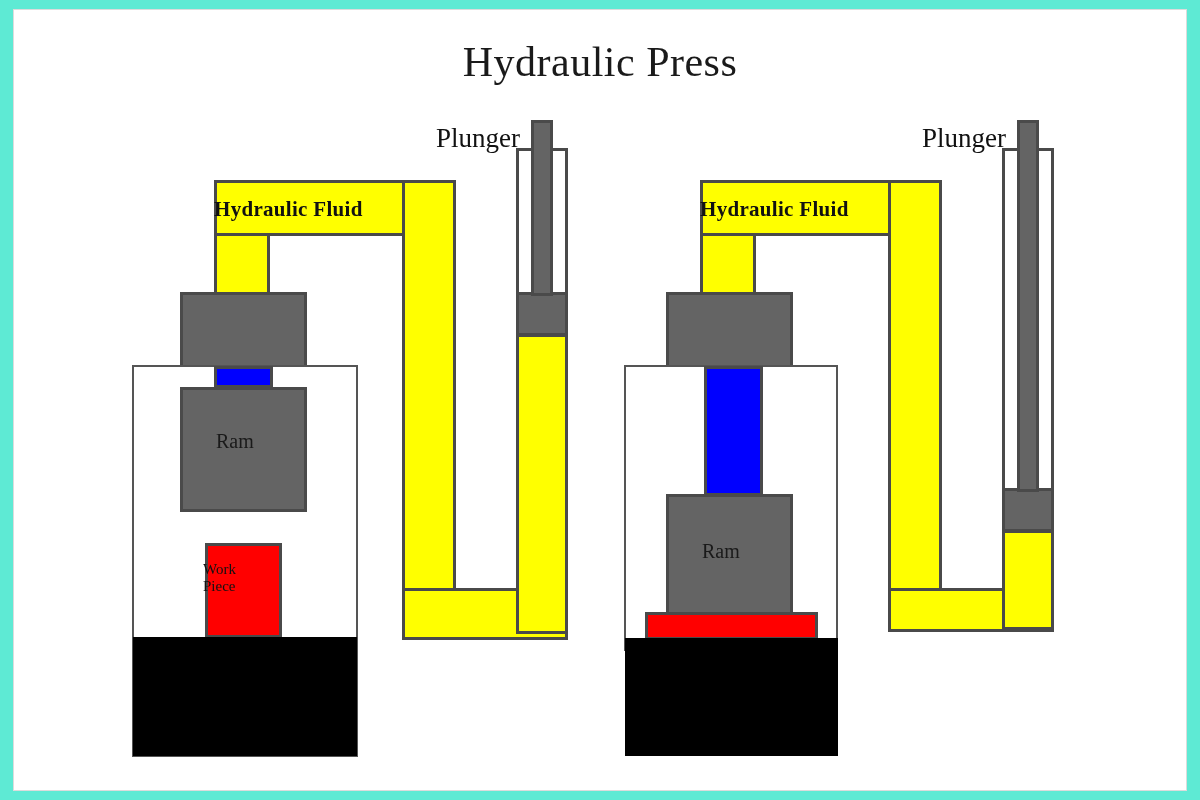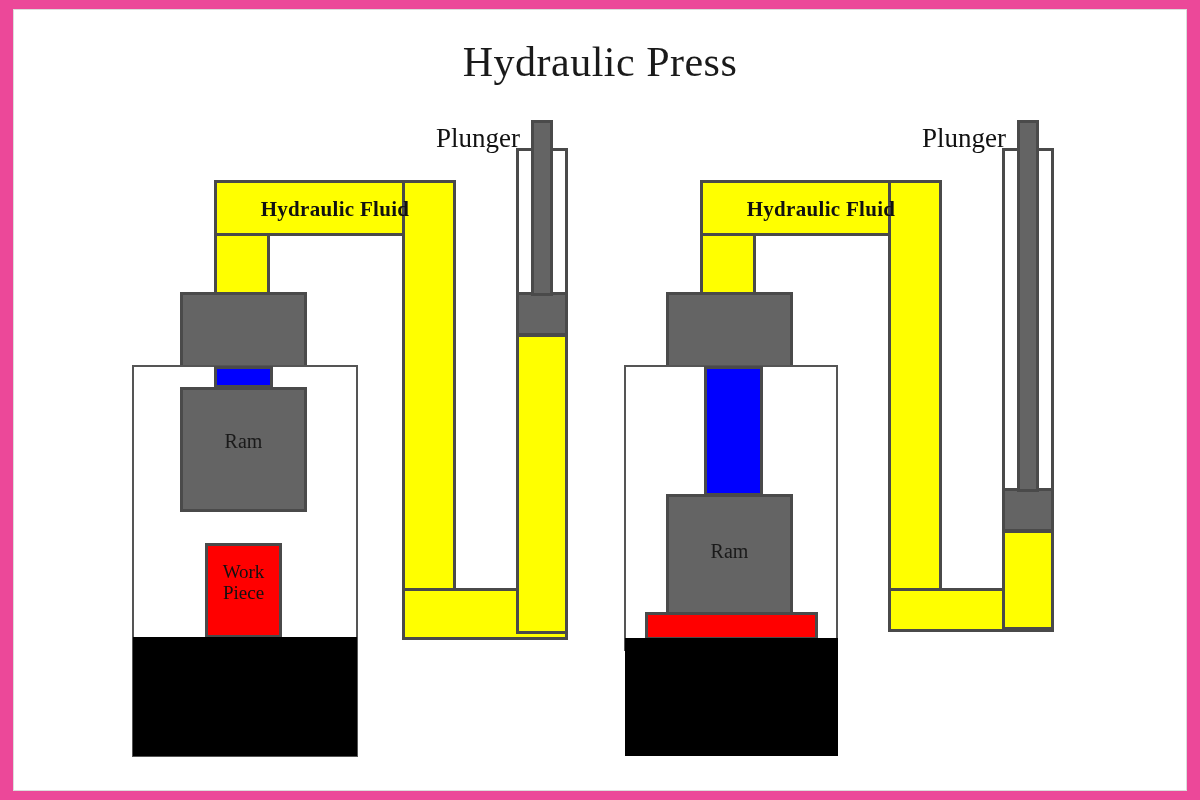--- a/index.html
+++ b/index.html
@@ -10,21 +10,21 @@
   body {
     width: 1200px;
     height: 800px;
     font-family: "Liberation Serif", serif;
     overflow: hidden;
   }
   #canvas {
     position: relative;
     width: 1200px;
     height: 800px;
-    background: #ec4899;
+    background: #5eead4;
   }
   .paper {
     position: absolute;
     left: 14px;
     top: 10px;
     width: 1172px;
     height: 780px;
     background: #ffffff;
     box-shadow: 0 0 0 1px #dcdcdc;
   }
@@ -54,40 +54,40 @@
   .fill-gray   { background: #646464; }
   .fill-blue   { background: #0000ff; }
   .fill-red    { background: #ff0000; }
   .fill-black  { background: #000000; }
   .fill-white  { background: #ffffff; }
 
   .lbl {
     position: absolute;
     font-family: "Liberation Serif", serif;
     color: #111111;
-    text-align: center;
     line-height: 1.12;
     white-space: pre-line;
   }
   .lbl-fluid {
     font-size: 21px;
     font-weight: 700;
     letter-spacing: 0.3px;
   }
   .lbl-plunger {
     font-size: 27px;
     font-weight: 400;
   }
   .lbl-ram {
     font-size: 20px;
     font-weight: 400;
     color: #1a1a1a;
+    margin-left: 36px;
   }
   .lbl-work {
-    font-size: 19px;
+    font-size: 15px;
     font-weight: 400;
     color: #111111;
   }
 </style>
 </head>
 <body>
 
 <div id="canvas">
 
   <div class="paper"></div>

